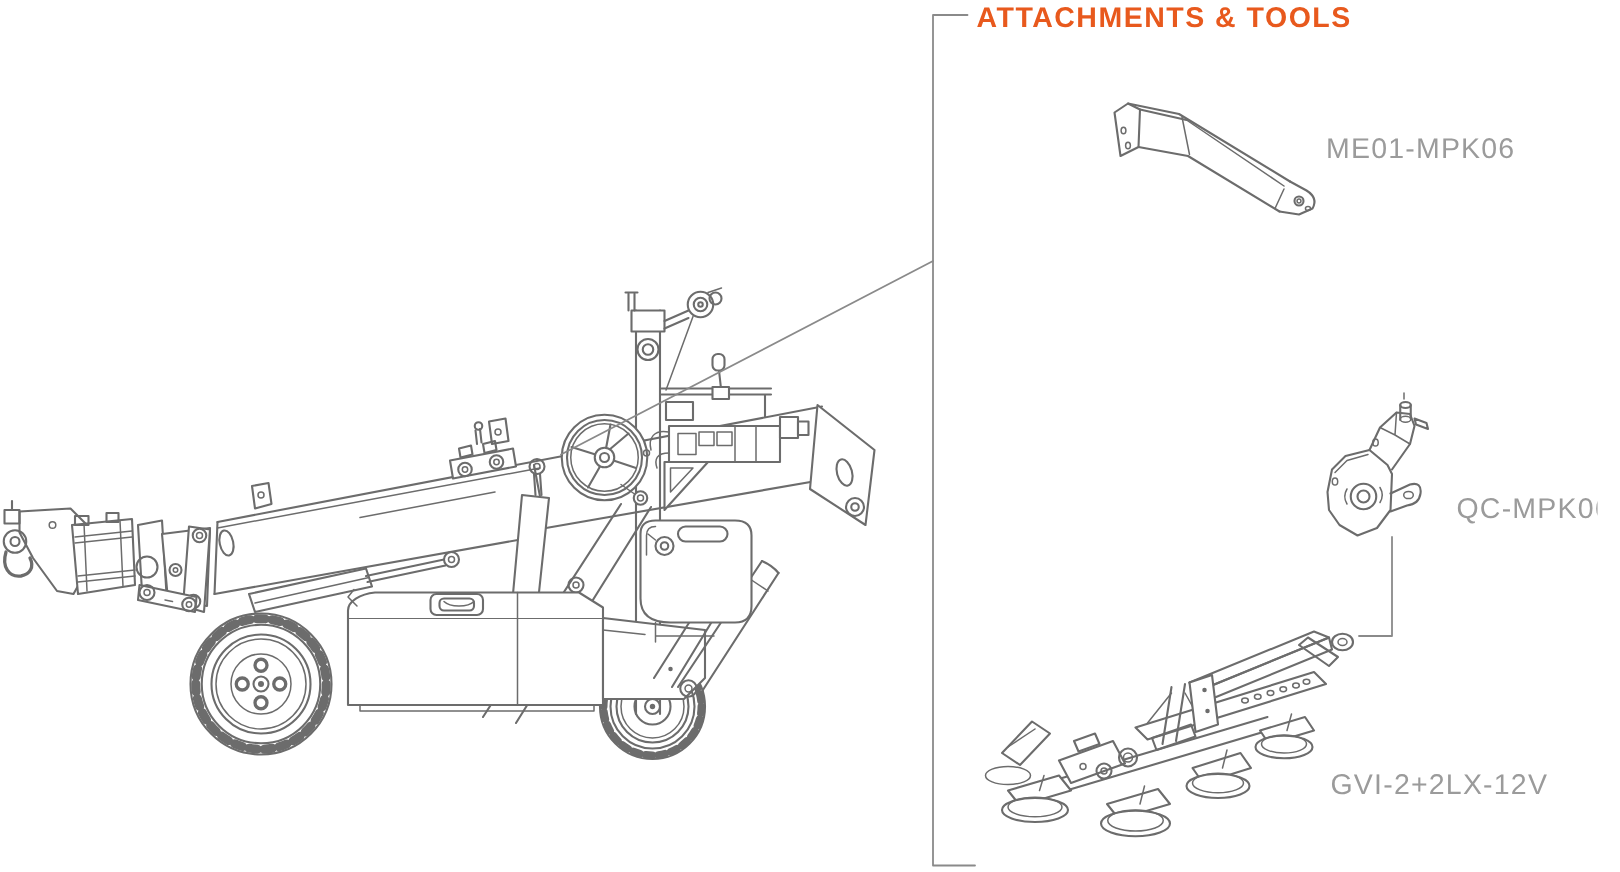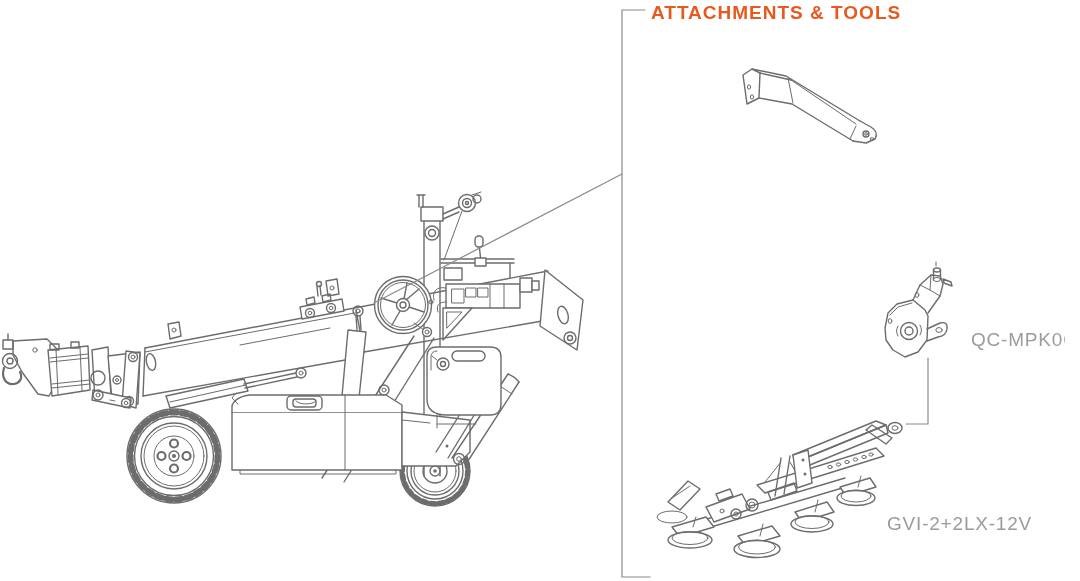--- a/index.html
+++ b/index.html
@@ -315,17 +315,18 @@
       <ellipse cx="812" cy="522" rx="17" ry="6.5" class="thin"></ellipse>
       <path d="M 840,487 L 870,478 L 876,487 L 846,496 Z" class="fw"></path>
       <ellipse cx="856" cy="498" rx="19" ry="7.5" class="fw"></ellipse>
       <ellipse cx="856" cy="496" rx="15" ry="6" class="thin"></ellipse>
       <path d="M 693,527 L 696,517 M 760,536 L 763,524 M 815,512 L 818,500 M 858,487 L 861,476" class="thin"></path>
     </g>
   </svg>
 
   <div class="section-title">ATTACHMENTS &amp; TOOLS</div>
 
+  <div class="part-label lbl-jib">ME01-MPK06</div>
 
   <div class="part-label lbl-qc">QC-MPK06.0</div>
 
   <div class="part-label lbl-gvi">GVI-2+2LX-12V</div>
 </div>
 
 </body></html>

